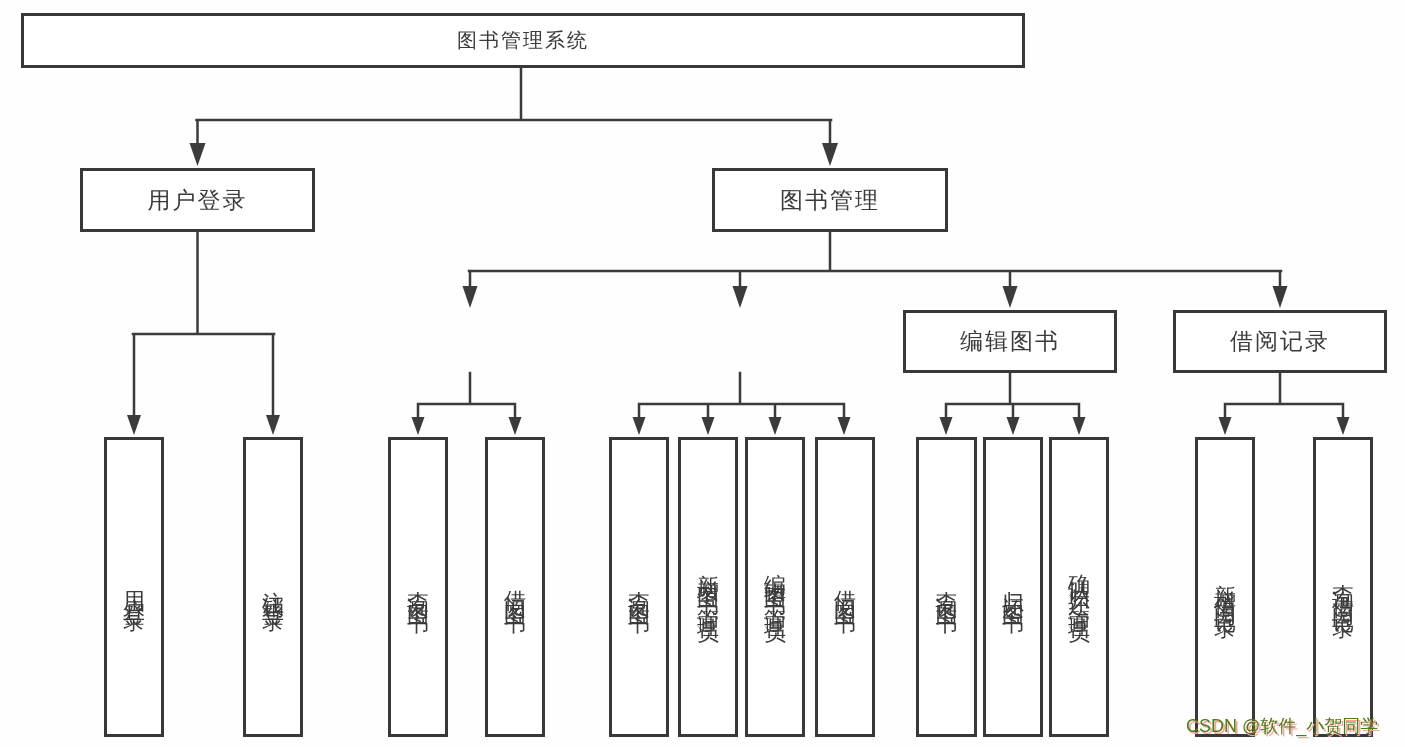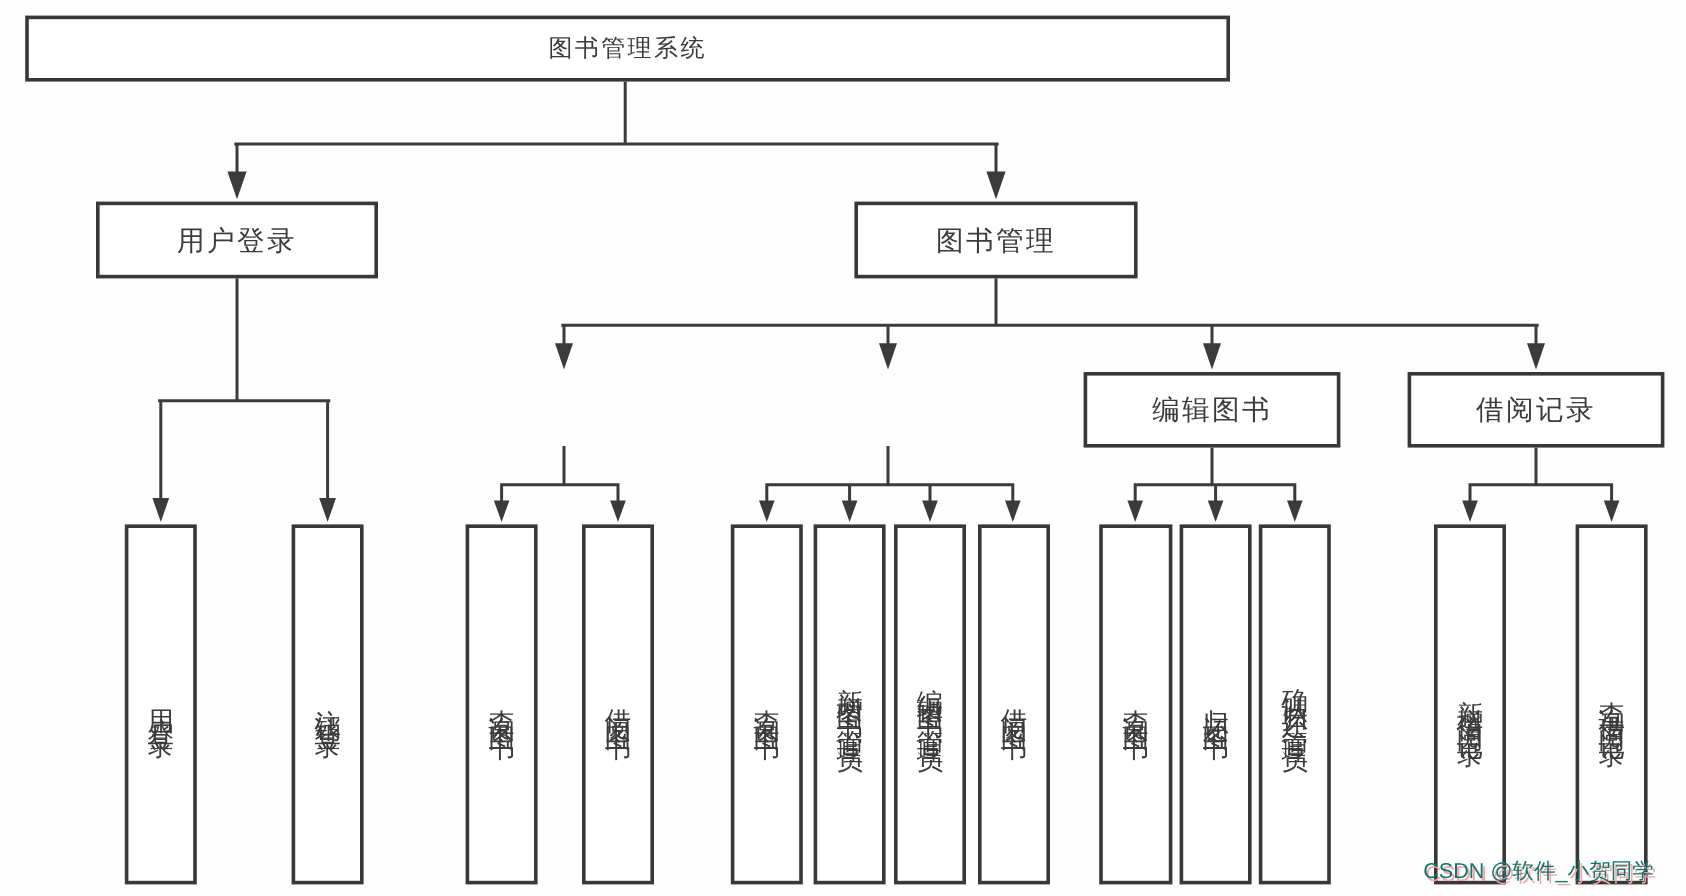--- a/index.html
+++ b/index.html
@@ -26,21 +26,21 @@
   }
   .leaf .vtext{
     writing-mode:vertical-rl;
     text-orientation:mixed;
     letter-spacing:7px;
     line-height:1;
   }
   .watermark{
     position:absolute;z-index:5;
     font-size:18px;
-    color:#0f766e;
+    color:#4d7c0f;
     text-shadow:2px 2px 0 #f5a3a3;
     white-space:nowrap;
   }
 </style>
 </head>
 <body>
 
 <div class="stage">
 
   <svg class="wires" width="1405" height="747" viewBox="0 0 1405 747">

